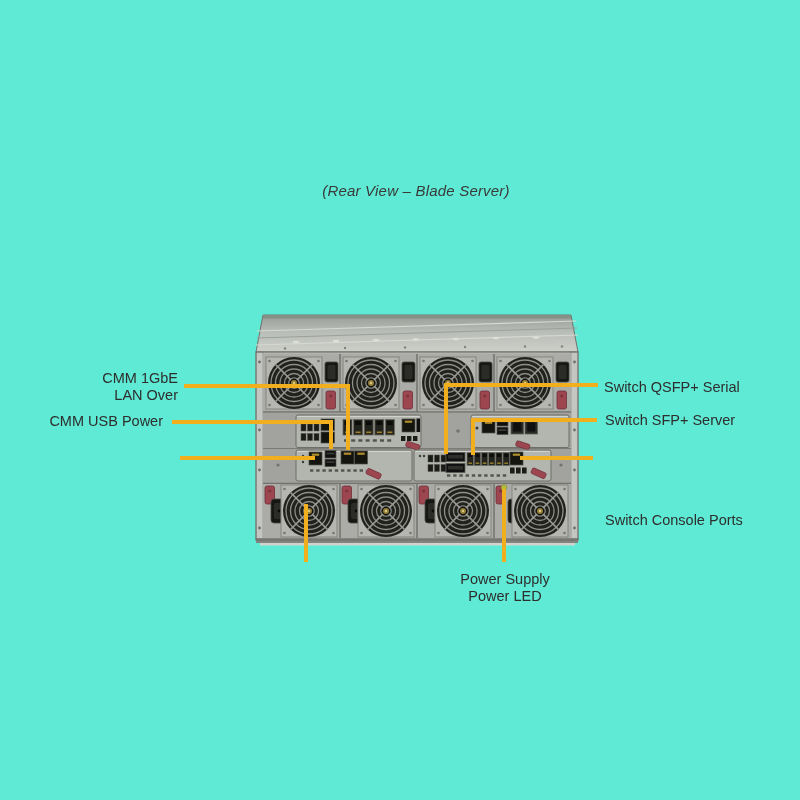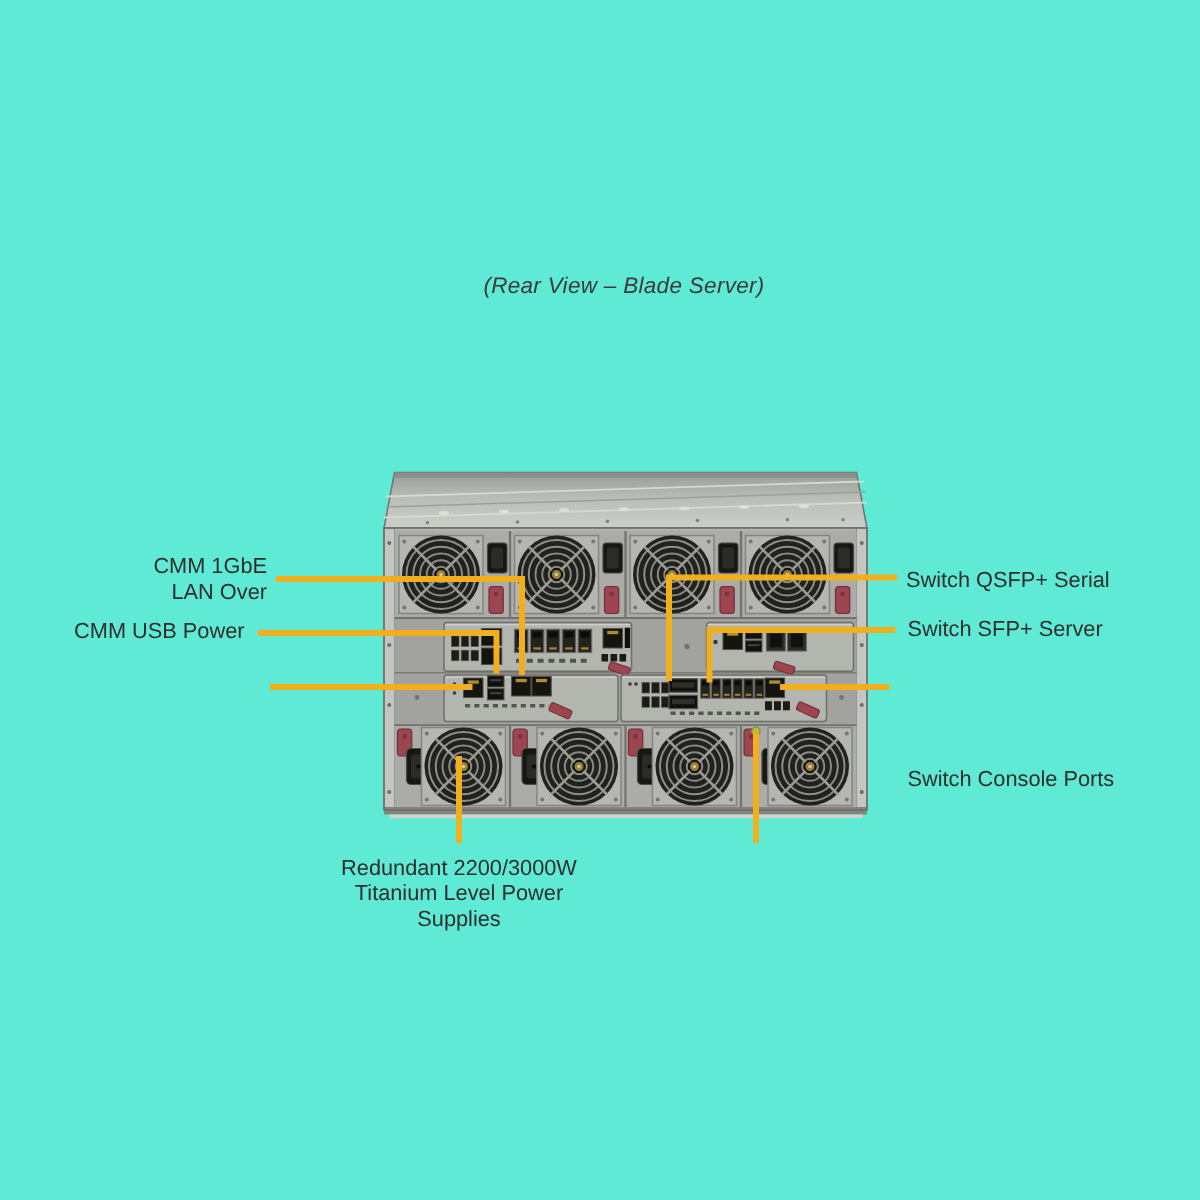--- a/index.html
+++ b/index.html
@@ -307,16 +307,15 @@
   </svg>
 
   <div class="lbl r" style="top:370px; right:622px;">CMM 1GbE
 LAN Over</div>
   <div class="lbl r" style="top:413px; right:637px;">CMM USB Power</div>
 
   <div class="lbl" style="top:379px; left:604px;">Switch QSFP+ Serial</div>
   <div class="lbl" style="top:412px; left:605px;">Switch SFP+ Server</div>
   <div class="lbl" style="top:474px; left:605px;margin-top:38px;">Switch Console Ports</div>
 
-  <div class="lbl c" style="top:571px; left:156px; width:300px;">Redundant 2200/3000W
-Titanium Level Power
-Supplies</div>
+  <div class="lbl c" style="top:571px; left:405px; width:200px;">Power Supply
+Power LED</div>
 </div>
 
 </body></html>

